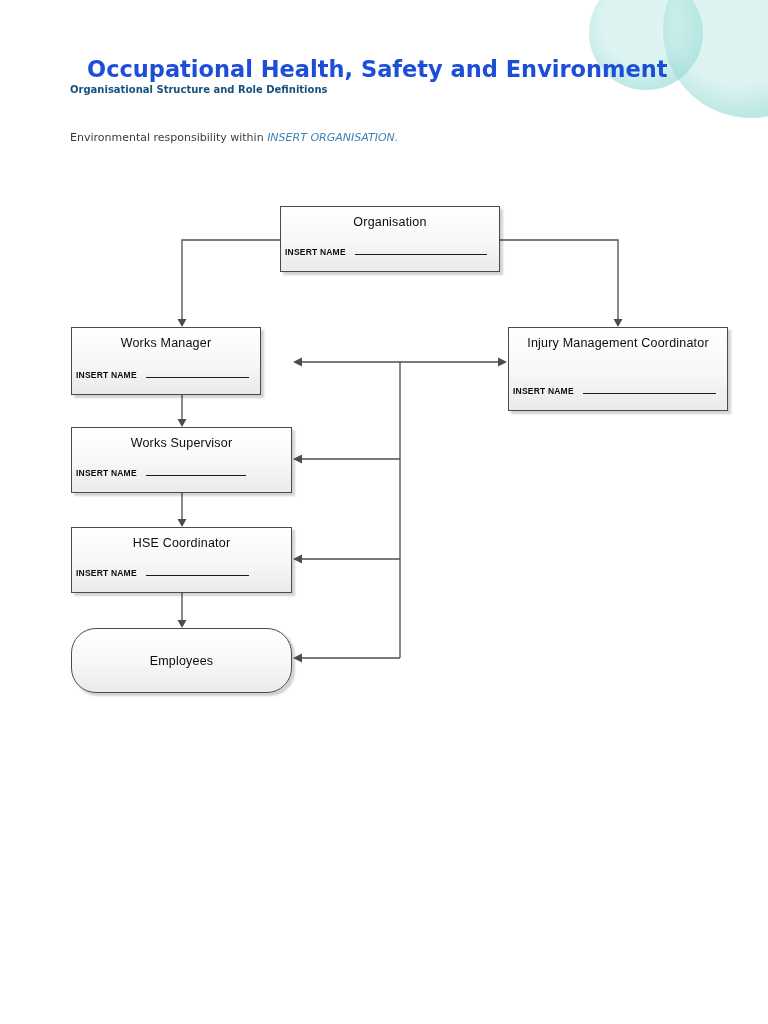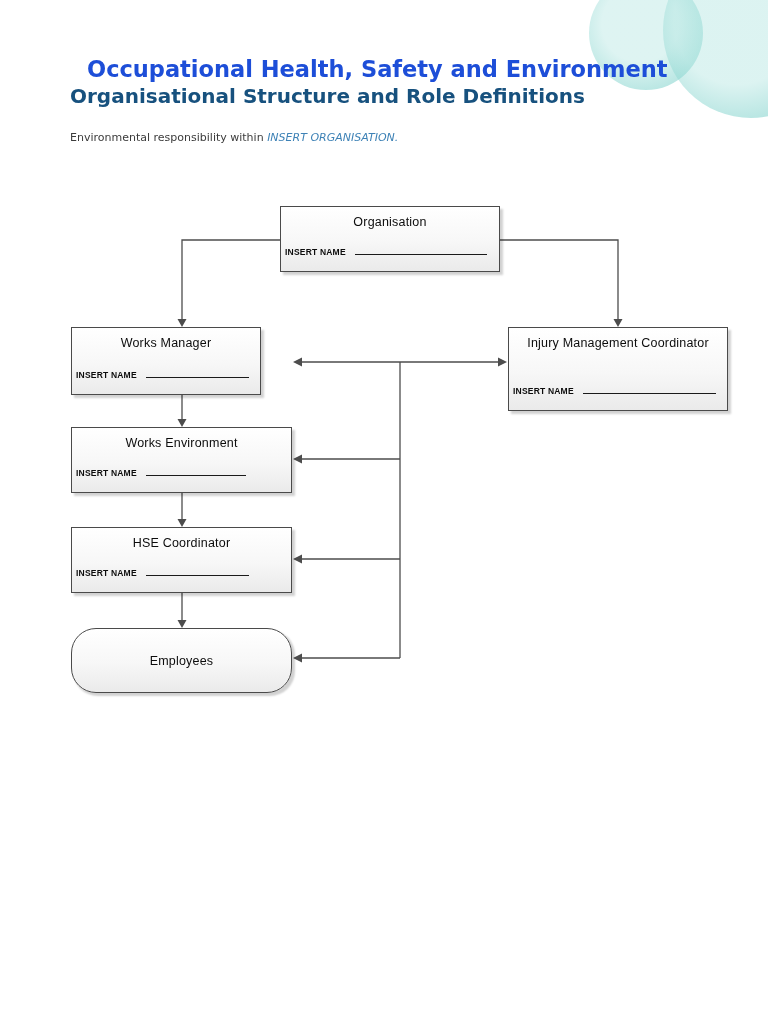--- a/index.html
+++ b/index.html
@@ -32,21 +32,21 @@
   
   .title{
     position:absolute;left:70px;top:39px;margin:17px;
     font-family:"DejaVu Sans",sans-serif;
     font-size:22.5px;font-weight:bold;color:#1d4ed8;
     letter-spacing:0px;white-space:nowrap;
   }
   .subtitle{
     position:absolute;left:70px;top:84px;margin:0;
     font-family:"DejaVu Sans",sans-serif;
-    font-size:20px;font-weight:bold;color:#17517e;
+    font-size:10px;font-weight:bold;color:#17517e;
     white-space:nowrap;
   }
   .intro{
     position:absolute;left:70px;top:116px;margin:0;width:640px;
     font-family:"DejaVu Sans",sans-serif;
     font-size:11px;color:#3b3b3b;line-height:14.5px;
   }
   .intro .accent{
     color:#3e82b6;font-style:italic;
   }
@@ -148,21 +148,21 @@
     </div>
 
     <div class="node" style="left:508px;top:327px;width:220px;height:84px">
       <div class="node-title">Injury Management Coordinator</div>
       <div class="insert-row">
         <span class="insert-label">INSERT NAME</span><span class="blank-line" style="width:133px"></span>
       </div>
     </div>
 
     <div class="node" style="left:71px;top:427px;width:221px;height:66px">
-      <div class="node-title">Works Environment</div>
+      <div class="node-title">Works Supervisor</div>
       <div class="insert-row">
         <span class="insert-label">INSERT NAME</span><span class="blank-line" style="width:100px"></span>
       </div>
     </div>
 
     <div class="node" style="left:71px;top:527px;width:221px;height:66px">
       <div class="node-title">HSE Coordinator</div>
       <div class="insert-row">
         <span class="insert-label">INSERT NAME</span><span class="blank-line" style="width:103px"></span>
       </div>

